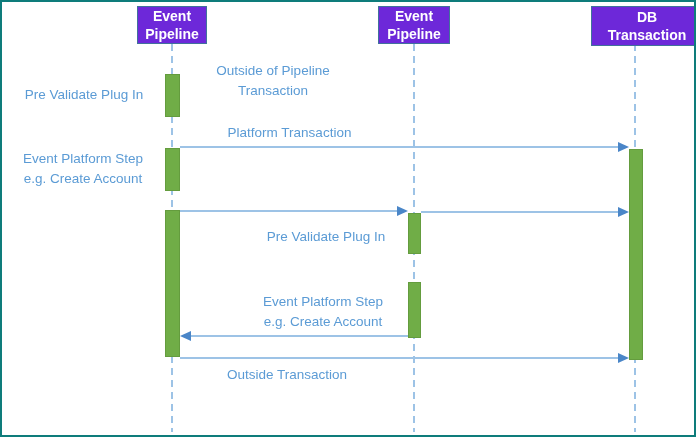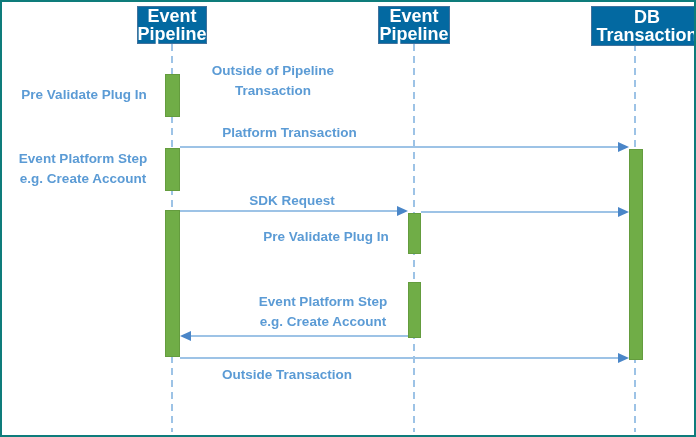--- a/index.html
+++ b/index.html
@@ -8,25 +8,25 @@
     width:696px;height:437px;
     box-sizing:border-box;
     border:2px solid #0e7c7b;
     background:#fff;
     font-family:"Liberation Sans", sans-serif;
     overflow:hidden;
   }
   .hdr{
     position:absolute;
     box-sizing:border-box;
-    background:#0369a1;
+    background:#6d28d9;
     border:1px solid #41719c;
     color:#fff;
     font-weight:bold;
-    font-size:18px;
+    font-size:14px;
     line-height:18px;
     display:flex;flex-direction:column;
     align-items:center;justify-content:center;
     text-align:center;
   }
   .lifeline{
     position:absolute;
     width:2px;
     background:repeating-linear-gradient(to bottom,#9dc3e6 0 7px,transparent 7px 12px);
   }
@@ -58,21 +58,20 @@
     z-index:4;
   }
   .lbl{
     position:absolute;
     color:#5b9bd5;
     font-size:13.5px;
     line-height:20px;
     text-align:center;
     white-space:nowrap;
     z-index:5;
-    font-weight:bold;
   }
 </style>
 </head>
 <body>
 
 <div id="canvas">
 
   <div class="lifeline" style="left:169px;top:42px;height:388px"></div>
   <div class="lifeline" style="left:411px;top:42px;height:388px"></div>
   <div class="lifeline" style="left:632px;top:42px;height:388px"></div>
@@ -98,21 +97,20 @@
   <div class="bar" style="left:406px;top:280px;width:13px;height:56px"></div>
 
   <div class="bar" style="left:627px;top:147px;width:14px;height:211px"></div>
 
   <div class="msg-line" style="left:178px;top:144px;width:438px"></div>
   <div class="head-r" style="left:616px;top:140px"></div>
   <div class="lbl" style="left:180px;top:121px;width:215px">Platform Transaction</div>
 
   <div class="msg-line" style="left:178px;top:208px;width:217px"></div>
   <div class="head-r" style="left:395px;top:204px"></div>
-  <div class="lbl" style="left:180px;top:189px;width:220px">SDK Request</div>
 
   <div class="msg-line" style="left:419px;top:209px;width:197px"></div>
   <div class="head-r" style="left:616px;top:205px"></div>
 
   <div class="msg-line" style="left:189px;top:333px;width:217px"></div>
   <div class="head-l" style="left:178px;top:329px"></div>
 
   <div class="msg-line" style="left:178px;top:355px;width:438px"></div>
   <div class="head-r" style="left:616px;top:351px"></div>
   <div class="lbl" style="left:180px;top:363px;width:210px">Outside Transaction</div>

